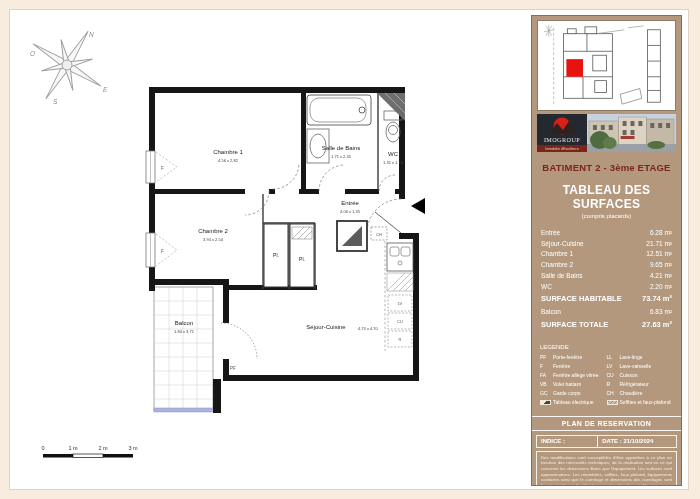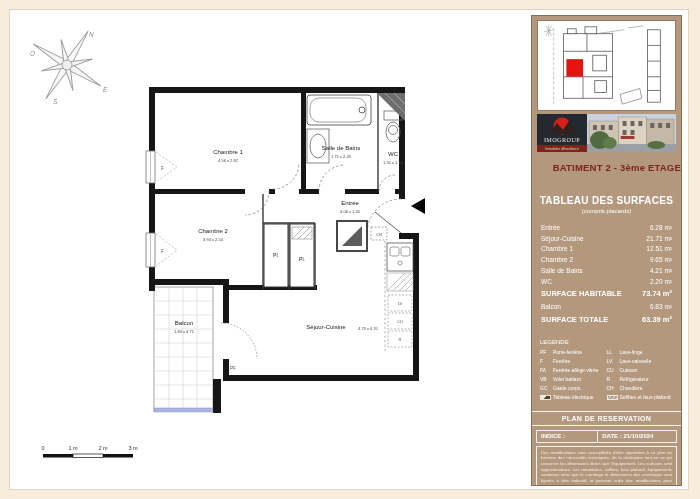--- a/index.html
+++ b/index.html
@@ -21,24 +21,24 @@
     color:#ffffff;overflow:hidden;
   }
   .thumb{
     margin:4px 5px 0;height:91px;background:#fff;border:1px solid #8d7a65;
     box-sizing:border-box;position:relative;
   }
   .brandrow{margin:3px 5px 0;height:38px;display:flex;}
   .logo{width:50px;height:38px;position:relative;background:#232831;}
   .photo{flex:1;height:38px;}
   .bat-title{
-    margin-top:10px;text-align:right;color:#7b241c;font-weight:bold;
+    margin-top:10px;text-align:center;color:#7b241c;font-weight:bold;
     font-size:9.5px;letter-spacing:.2px;
   }
-  .surf-title{margin-top:22px;text-align:center;font-weight:bold;font-size:10px;letter-spacing:.3px;}
+  .surf-title{margin-top:10px;text-align:center;font-weight:bold;font-size:12px;letter-spacing:.3px;}
   .surf-sub{text-align:center;font-size:6px;margin-top:2px;}
   .surf-table{margin:9px 9px 0;font-size:6.5px;}
   .srow{display:flex;justify-content:space-between;line-height:1.65;align-items:center;}
   .srow.bold{font-size:7.5px;font-weight:bold;line-height:1.7;margin:1px 0;}
   .legend{margin:12px 8px 0;}
   .lg-title{font-size:6px;margin-bottom:3px;}
   .lg-cols{display:flex;}
   .lg-col{width:50%;font-size:5px;}
   .lg-row{display:flex;align-items:center;line-height:1.8;white-space:nowrap;}
   .lg-abbr{width:13px;flex:none;}
@@ -356,21 +356,21 @@
       <div class="srow bold">
           <span>SURFACE HABITABLE</span>
           <span>73.74 m²</span>
         </div>
       <div class="srow">
           <span>Balcon</span>
           <span>6.83 m²</span>
         </div>
       <div class="srow bold">
           <span>SURFACE TOTALE</span>
-          <span>63.39 m²</span>
+          <span>27.63 m²</span>
         </div>
     </div>
 
     <div class="legend">
       <div class="lg-title">LEGENDE</div>
       <div class="lg-cols">
         <div class="lg-col">
           <div class="lg-row">
               <span class="lg-abbr">PF</span>
               <span>Porte-fenêtre</span>

